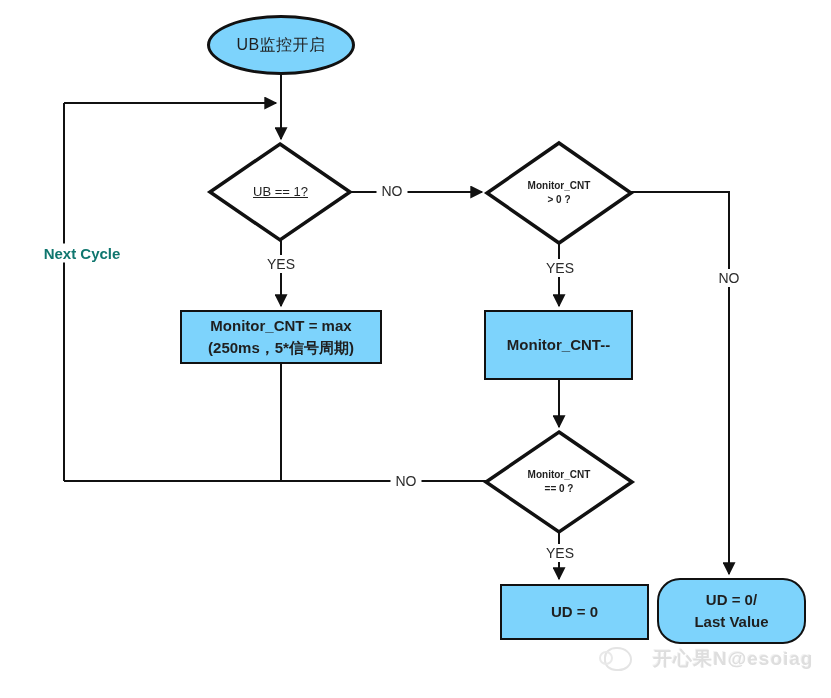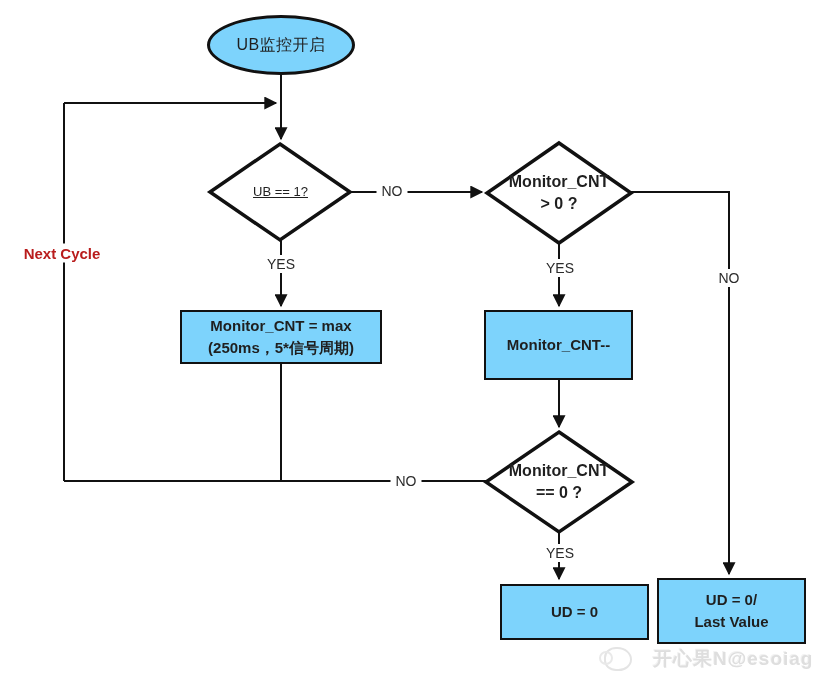--- a/index.html
+++ b/index.html
@@ -44,40 +44,41 @@
   .diamond-text {
     position: absolute;
     z-index: 2;
     display: flex;
     flex-direction: column;
     align-items: center;
     justify-content: center;
     text-align: center;
     color: #1f1f1f;
     font-weight: 700;
-    font-size: 16px;
+    font-size: 10px;
     line-height: 1.4;
     background: transparent;
   }
   .diamond-text.plain { font-weight: 400; font-size: 13px; text-decoration: underline; }
   .edge-label {
     position: absolute;
     z-index: 3;
     background: #ffffff;
     color: #2b2b2b;
     font-size: 14px;
     font-weight: 400;
     padding: 1px 5px;
     transform: translate(-50%, -50%);
     white-space: nowrap;
   }
   .edge-label.bold {
     font-weight: 700;
     font-size: 15px;
-    color: #b91c1c;
+    color: #0f766e;
+    margin-left: 20px;
   }
   .watermark {
     position: absolute;
     z-index: 3;
     left: 604px;
     top: 646px;
     display: flex;
     align-items: center;
     gap: 21px;
     color: #dedede;
@@ -165,21 +166,21 @@
   </div>
 
   <div class="node process" style="left:484px; top:310px; width:149px; height:70px;">
     <span>Monitor_CNT--</span>
   </div>
 
   <div class="node process" style="left:500px; top:584px; width:149px; height:56px;">
     <span>UD = 0</span>
   </div>
 
-  <div class="node process" style="left:657px; top:578px; width:149px; height:66px;">
+  <div class="node process" style="left:657px; top:578px; width:149px; height:66px;border-radius:23px;">
     <span>UD = 0/</span>
     <span>Last Value</span>
   </div>
 
   <div class="edge-label" style="left:392px; top:191px;">NO</div>
   <div class="edge-label" style="left:281px; top:264px;">YES</div>
   <div class="edge-label" style="left:560px; top:268px;">YES</div>
   <div class="edge-label" style="left:729px; top:278px;">NO</div>
   <div class="edge-label" style="left:406px; top:481px;">NO</div>
   <div class="edge-label" style="left:560px; top:553px;">YES</div>

